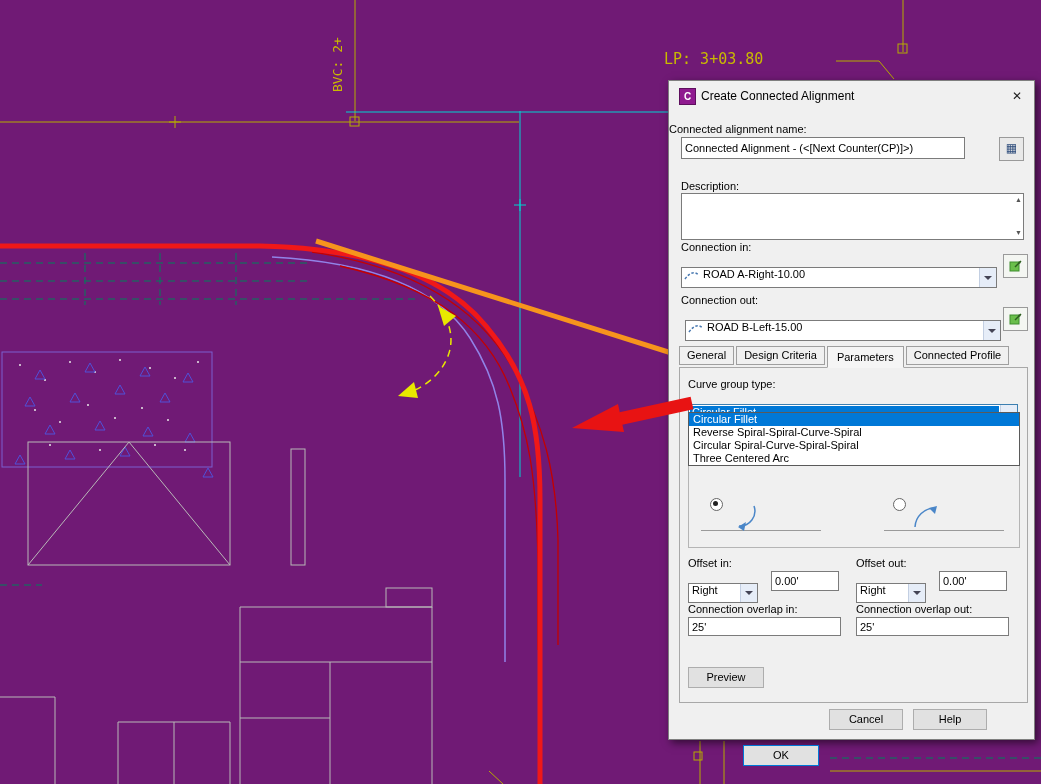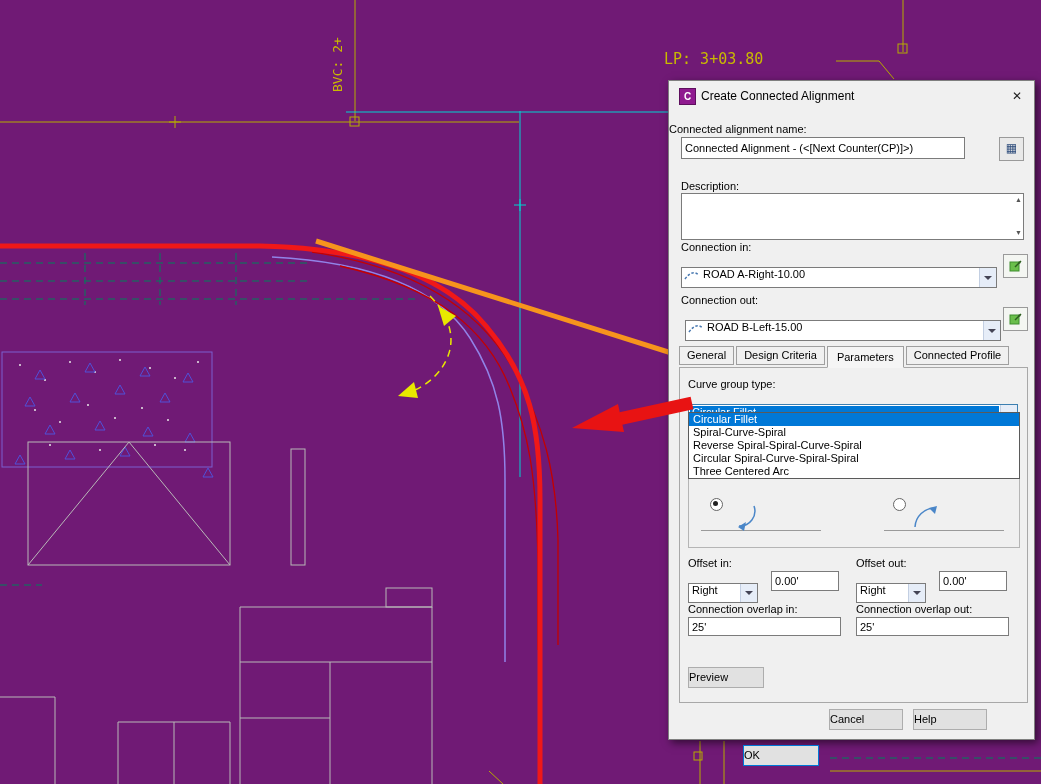--- a/index.html
+++ b/index.html
@@ -40,21 +40,21 @@
   .dditem{height:13px;line-height:13px;padding:0 4px;font-size:11px;white-space:nowrap;cursor:pointer;}
   .dditem.sel{background:#0078d7;color:#fff;}
   .tabs{position:absolute;left:10px;top:265px;display:flex;align-items:flex-start;z-index:3;}
   .tab{background:#f0f0f0;border:1px solid #9f9f9f;padding:2px 7px 3px;margin-right:2px;font-size:11px;cursor:pointer;}
   .tab.active{background:#f5f5f5;padding:4px 9px 4px;position:relative;margin-bottom:-1px;border-bottom:1px solid #f5f5f5;z-index:4;}
   .panel{position:absolute;left:10px;top:286px;width:347px;height:334px;border:1px solid #a8a8a8;background:#f0f0f0;}
   .groupbox{position:absolute;border:1px solid #b5b5b5;background:#f0f0f0;}
   .radio{position:absolute;width:11px;height:11px;border:1px solid #666;border-radius:50%;background:#fff;cursor:pointer;}
   .radio.checked::after{content:"";position:absolute;left:2px;top:2px;width:5px;height:5px;border-radius:50%;background:#222;}
   .baseline{position:absolute;height:0;border-top:1px solid #9a9a9a;}
-  .btn{position:absolute;background:#e1e1e1;border:1px solid #adadad;font-size:11px;
+  .btn{position:absolute;background:#e1e1e1;border:1px solid #adadad;font-size:11px;text-align:center;
        line-height:19px;cursor:pointer;box-sizing:border-box;}
   .btn.default{border:1px solid #0078d7;}
   .greenbtn{position:absolute;width:23px;height:22px;background:#f4f6f2;border:1px solid #9a9a9a;cursor:pointer;
             display:flex;align-items:center;justify-content:center;}
 </style>
 </head>
 <body>
 
 <div class="stage">
 
@@ -241,21 +241,20 @@
         <polygon points="13,28 21,23 19,32" fill="#4a86c8"></polygon>
       </svg>
       <svg class="abs" style="left:219px;top:86px;" width="36" height="36">
         <path d="M7,28 A20,20 0 0 1 27,9" fill="none" stroke="#4a86c8" stroke-width="1.5"></path>
         <polygon points="29,7 21,9 27,15" fill="#4a86c8"></polygon>
       </svg>
     </div>
 
     <div class="ddlist" style="left:19px;top:331px;width:330px;">
       <div class="dditem sel">Circular Fillet</div>
-      <div class="dditem">Spiral-Curve-Spiral</div>
       <div class="dditem">Reverse Spiral-Spiral-Curve-Spiral</div>
       <div class="dditem">Circular Spiral-Curve-Spiral-Spiral</div>
       <div class="dditem">Three Centered Arc</div>
     </div>
 
     <div class="lbl" style="left:19px;top:476px;">Offset in:</div>
     <div class="lbl" style="left:187px;top:476px;">Offset out:</div>
     <div class="combo" style="left:19px;top:490px;width:70px;height:20px;">
       <span class="ctxt">Right</span>
       <span class="carrow">

